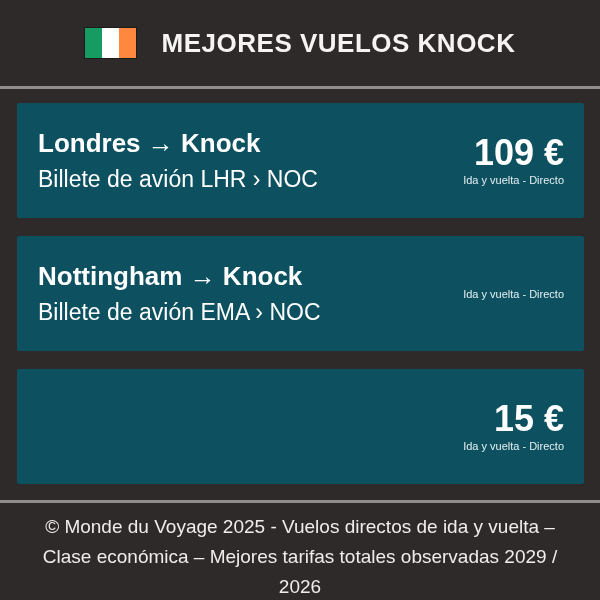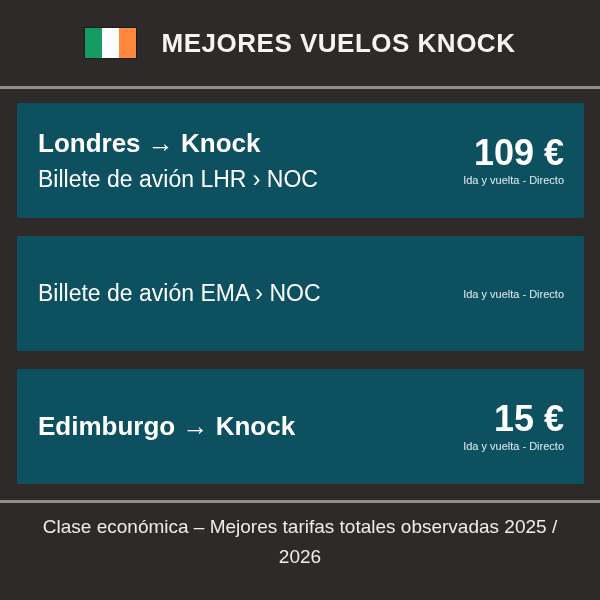--- a/index.html
+++ b/index.html
@@ -120,37 +120,38 @@
         <div class="detail">Billete de avión LHR › NOC</div>
       </div>
       <div class="card-right">
         <div class="price">109 €</div>
         <div class="note">Ida y vuelta - Directo</div>
       </div>
     </section>
 
     <section class="card">
       <div class="card-left">
+        <div class="route">Nottingham → Knock</div>
         <div class="detail">Billete de avión EMA › NOC</div>
       </div>
       <div class="card-right">
         <div class="note">Ida y vuelta - Directo</div>
       </div>
     </section>
 
     <section class="card">
       <div class="card-left">
-        <div class="route">Edimburgo → Knock</div>
       </div>
       <div class="card-right">
         <div class="price">15 €</div>
         <div class="note">Ida y vuelta - Directo</div>
       </div>
     </section>
 
   </main>
 
   <footer class="footer">
-    <div>Clase económica  –  Mejores tarifas totales observadas 2025 /</div>
+    <div>© Monde du Voyage 2025 - Vuelos directos de ida y vuelta  –</div>
+    <div>Clase económica  –  Mejores tarifas totales observadas 2029 /</div>
     <div>2026</div>
   </footer>
 
 </div>
 
 </body></html>

